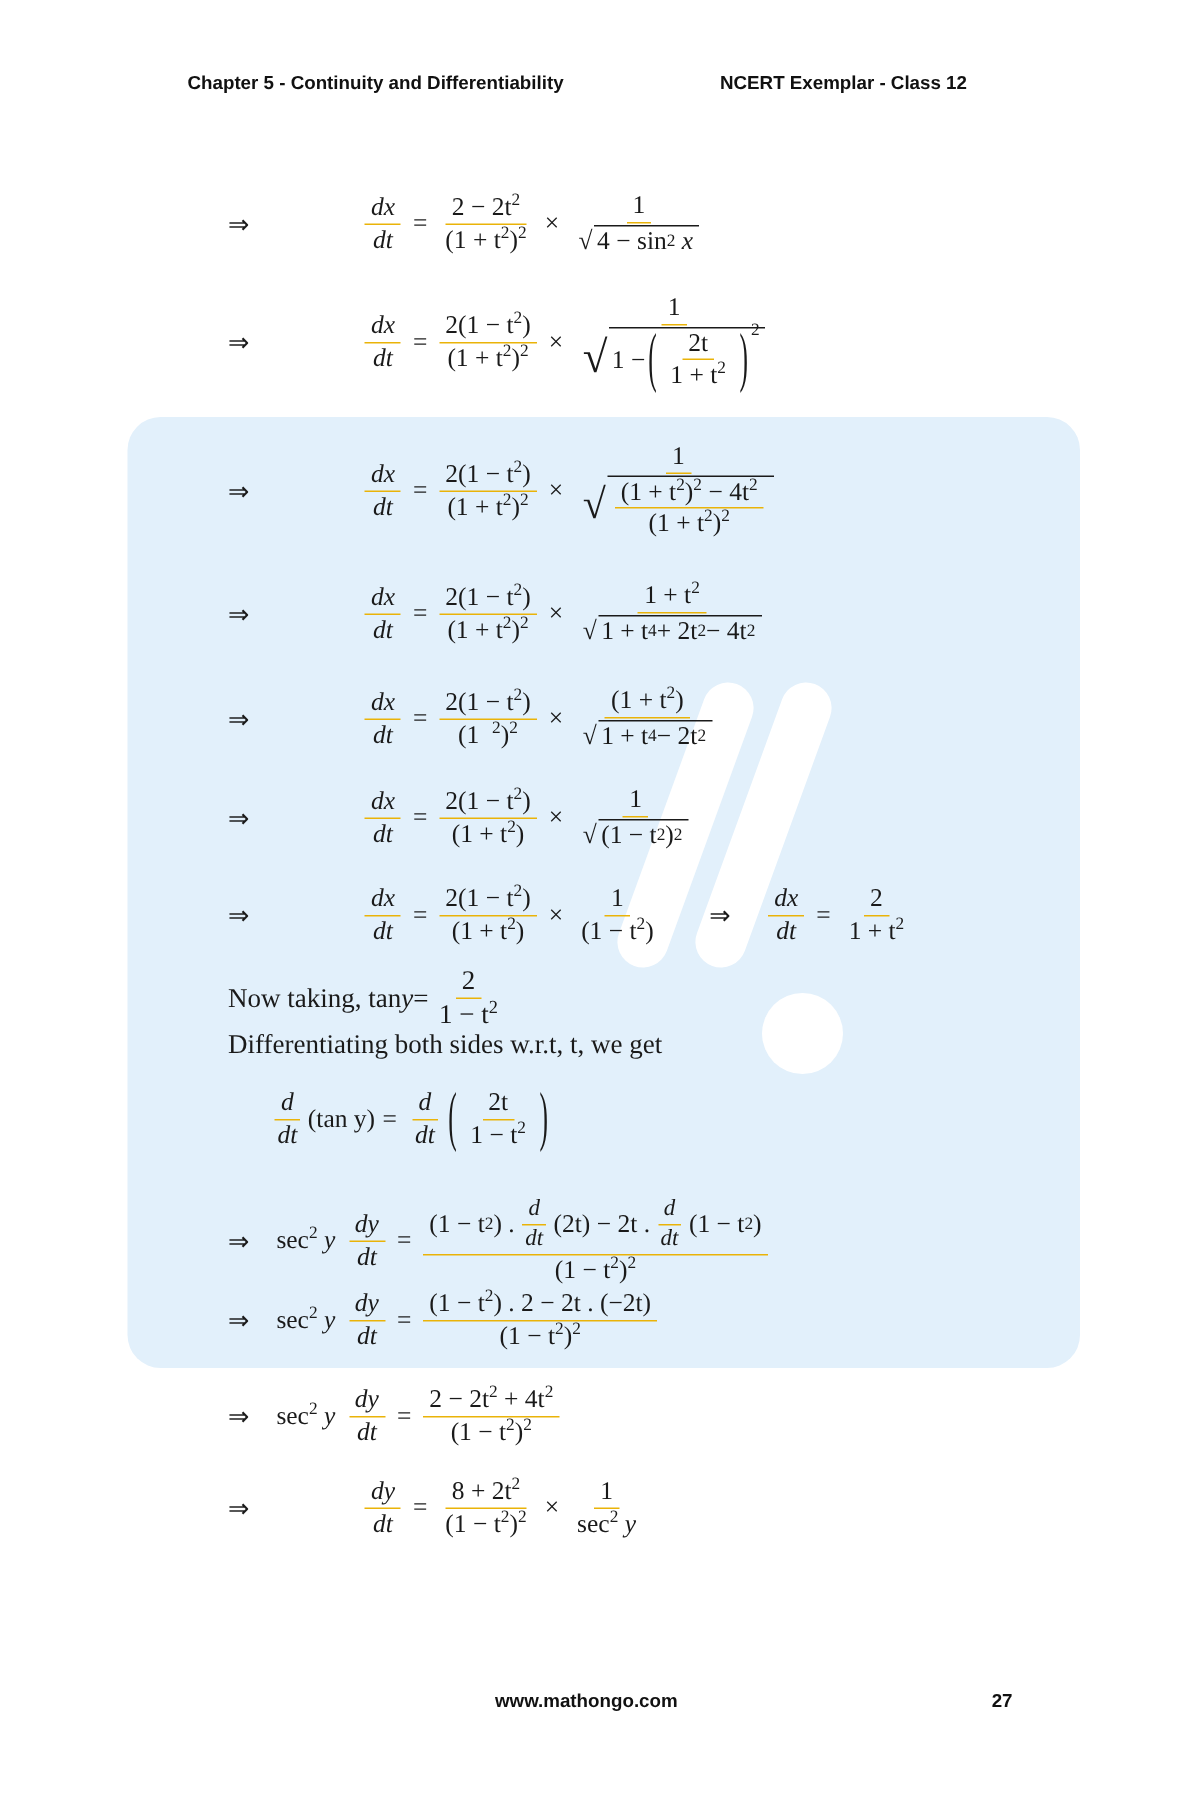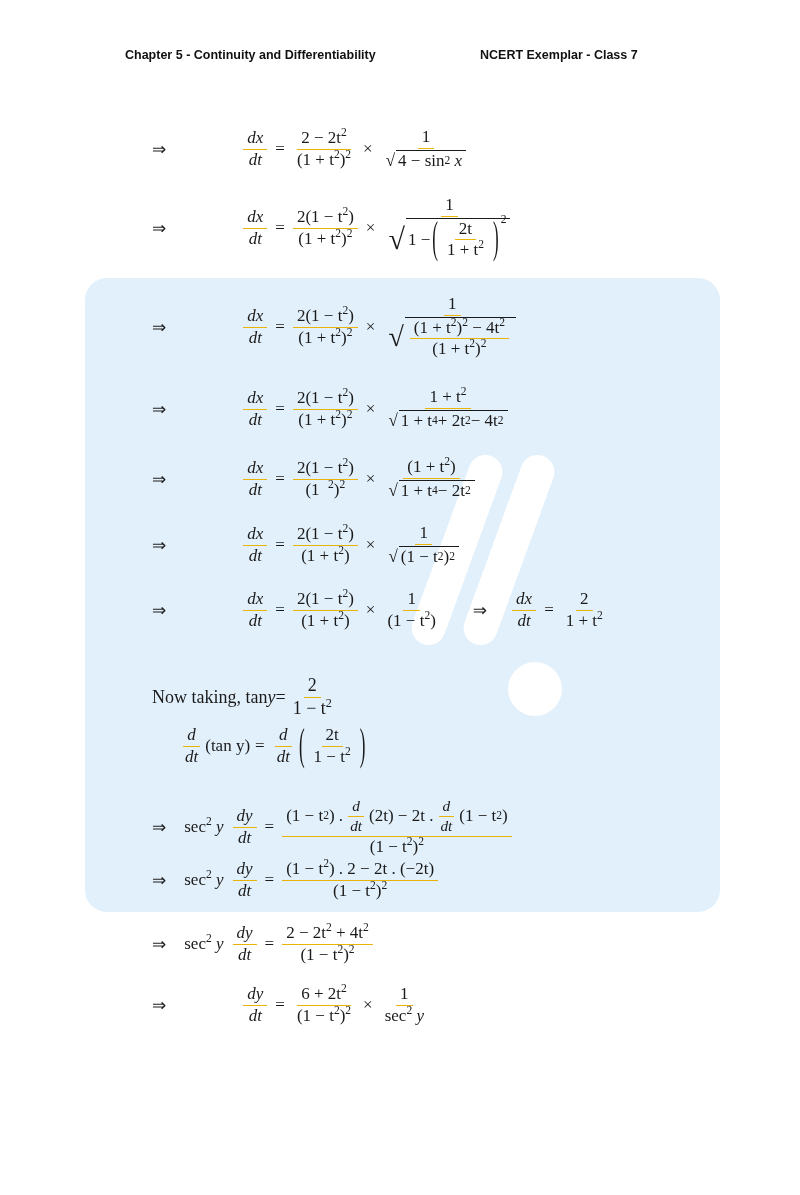--- a/index.html
+++ b/index.html
@@ -188,21 +188,21 @@
     font-weight: bold;
   }
 </style>
 </head>
 <body>
 
 <div class="page">
 
   <div class="header">
     <span class="left">Chapter 5 - Continuity and Differentiability</span>
-    <span class="right">NCERT Exemplar - Class 7</span>
+    <span class="right">NCERT Exemplar - Class 12</span>
   </div>
 
   <div class="highlight"></div>
 
   <div class="watermark">
     <div class="wm-bar" style="left:10px; top:20px; height:200px;"></div>
     <div class="wm-bar" style="left:62px; top:20px; height:200px;"></div>
     <div class="wm-dot" style="left:78px; top:232px;"></div>
   </div>
 
@@ -409,30 +409,33 @@
         <span class="num">dx</span>
         <span class="den">dt</span>
       </span>
       <span class="op">=</span>
       <span class="frac">
         <span class="num">2</span>
         <span class="den"><span>1 + t</span><span class="sup">2</span></span>
       </span>
     </div>
 
-    <div class="row txt" style="left:152px; top:644px;margin-top:32px;">
+    <div class="row txt" style="left:152px; top:644px;">
       <span>Now taking, tan </span>
       <span class="it">y</span>
       <span> = </span>
       <span class="frac">
         <span class="num">2</span>
         <span class="den"><span>1 − t</span><span class="sup">2</span></span>
       </span>
     </div>
 
+    <div class="row txt" style="left:152px; top:686px;">
+      <span>Differentiating both sides w.r.t, t, we get</span>
+    </div>
 
     <div class="row" style="left:178px; top:726px;">
       <span class="frac it">
         <span class="num">d</span>
         <span class="den">dt</span>
       </span>
       <span>(tan y)</span>
       <span class="op">=</span>
       <span class="frac it">
         <span class="num">d</span>
@@ -514,26 +517,30 @@
 
     <div class="row" style="left:152px; top:985px;">
       <span class="imp">⇒</span>
       <span style="display:inline-block;width:68px;"></span>
       <span class="frac it">
         <span class="num">dy</span>
         <span class="den">dt</span>
       </span>
       <span class="op">=</span>
       <span class="frac">
-        <span class="num"><span>6 + 2t</span><span class="sup">2</span></span>
+        <span class="num"><span>8 + 2t</span><span class="sup">2</span></span>
         <span class="den"><span>(1 − t</span><span class="sup">2</span><span>)</span><span class="sup">2</span></span>
       </span>
       <span class="op">×</span>
       <span class="frac">
         <span class="num">1</span>
         <span class="den"><span>sec</span><span class="sup">2</span>&nbsp;<span class="it">y</span></span>
       </span>
     </div>
 
   </div>
 
+  <div class="footer">
+    <span class="center">www.mathongo.com</span>
+    <span class="pageno">27</span>
+  </div>
 
 </div>
 
 </body></html>

